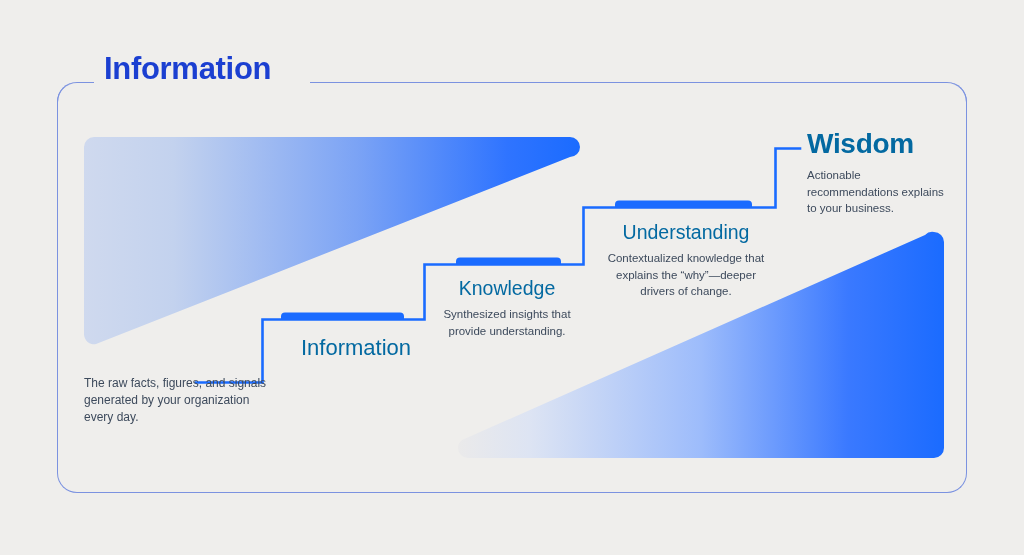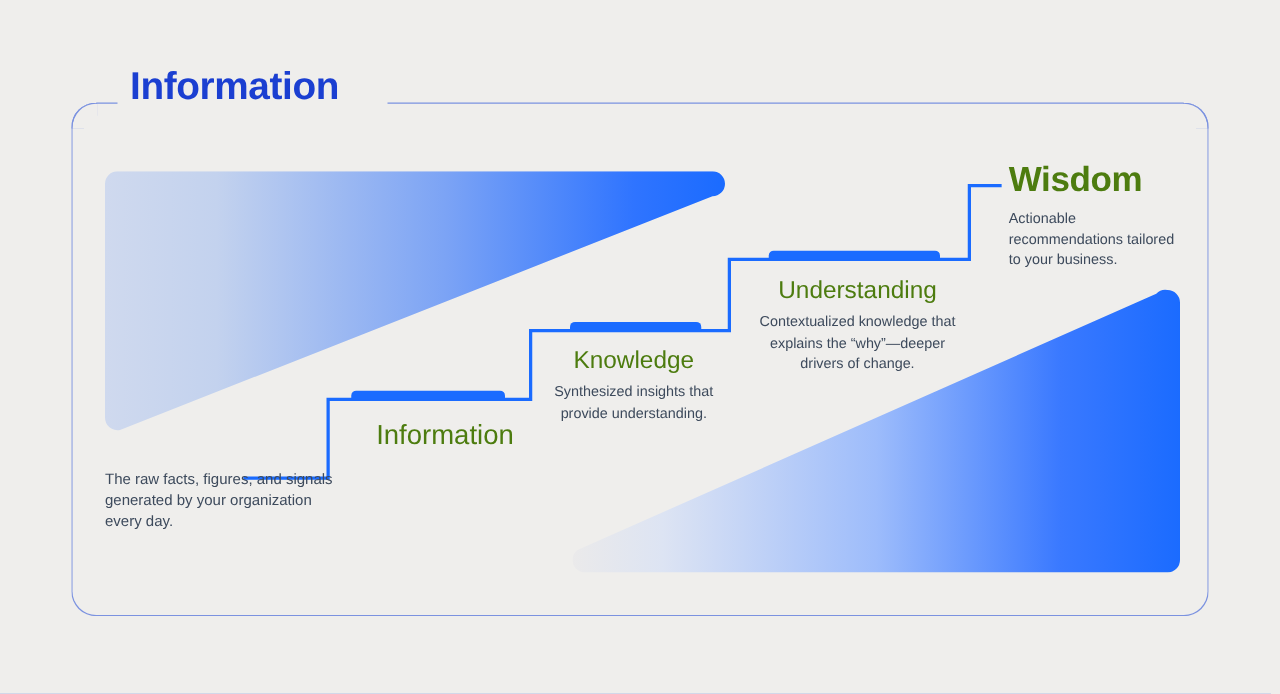--- a/index.html
+++ b/index.html
@@ -91,21 +91,21 @@
     left: 0; top: 0;
     width: 1024px;
     height: 555px;
   }
 
   
   .step {
     position: absolute;
   }
   .step-label {
-    color: #4d7c0f;
+    color: #0369a1;
     line-height: 1.05;
     white-space: nowrap;
   }
   .step-desc {
     color: #3d4a5c;
     font-size: 11.5px;
     line-height: 1.42;
   }
 
   .step-data { left: 84px; top: 366px; width: 190px; text-align: left; }
@@ -199,16 +199,16 @@
     <div class="step-desc">Synthesized insights that provide understanding.</div>
   </div>
 
   <div class="step step-understanding">
     <div class="step-label">Understanding</div>
     <div class="step-desc">Contextualized knowledge that explains the “why”—deeper drivers of change.</div>
   </div>
 
   <div class="step step-wisdom">
     <div class="step-label">Wisdom</div>
-    <div class="step-desc">Actionable recommendations tailored to your business.</div>
+    <div class="step-desc">Actionable recommendations explains to your business.</div>
   </div>
 
 </div>
 
 </body></html>

